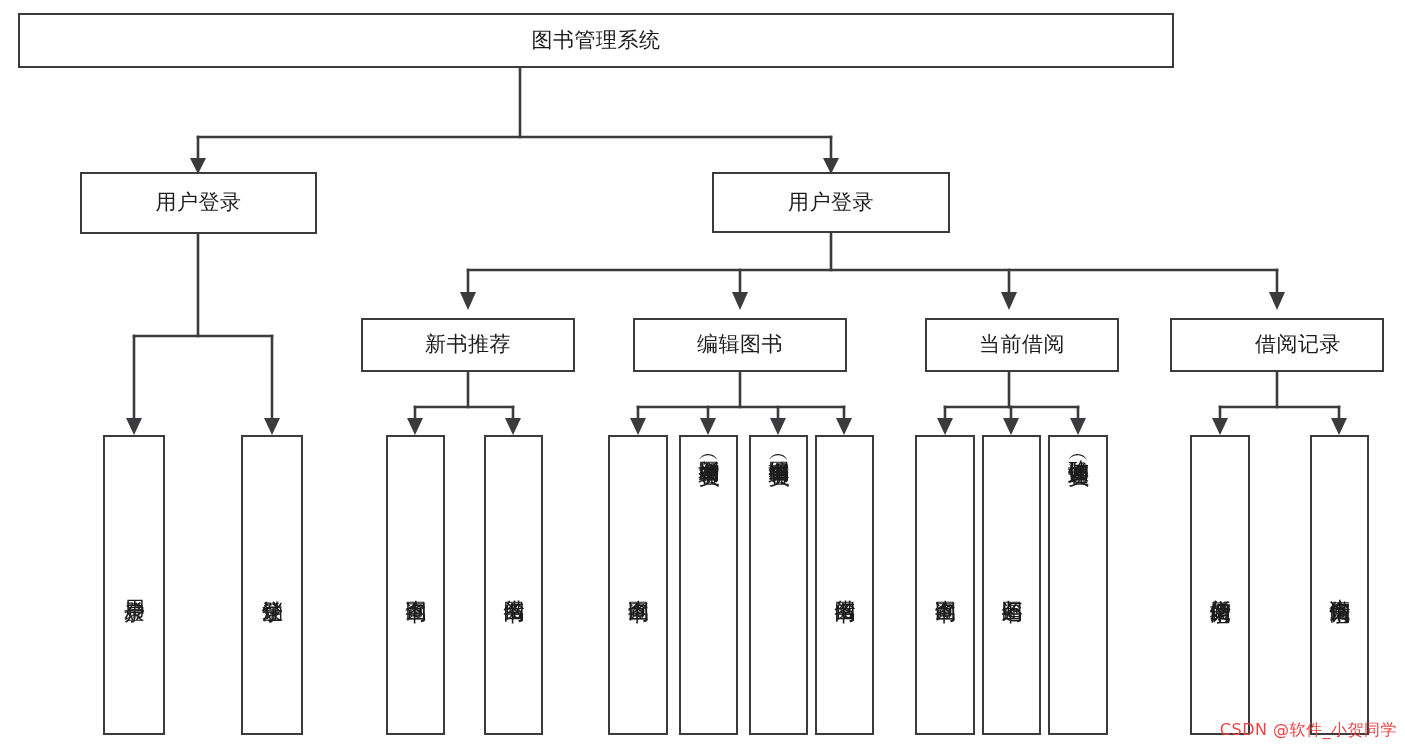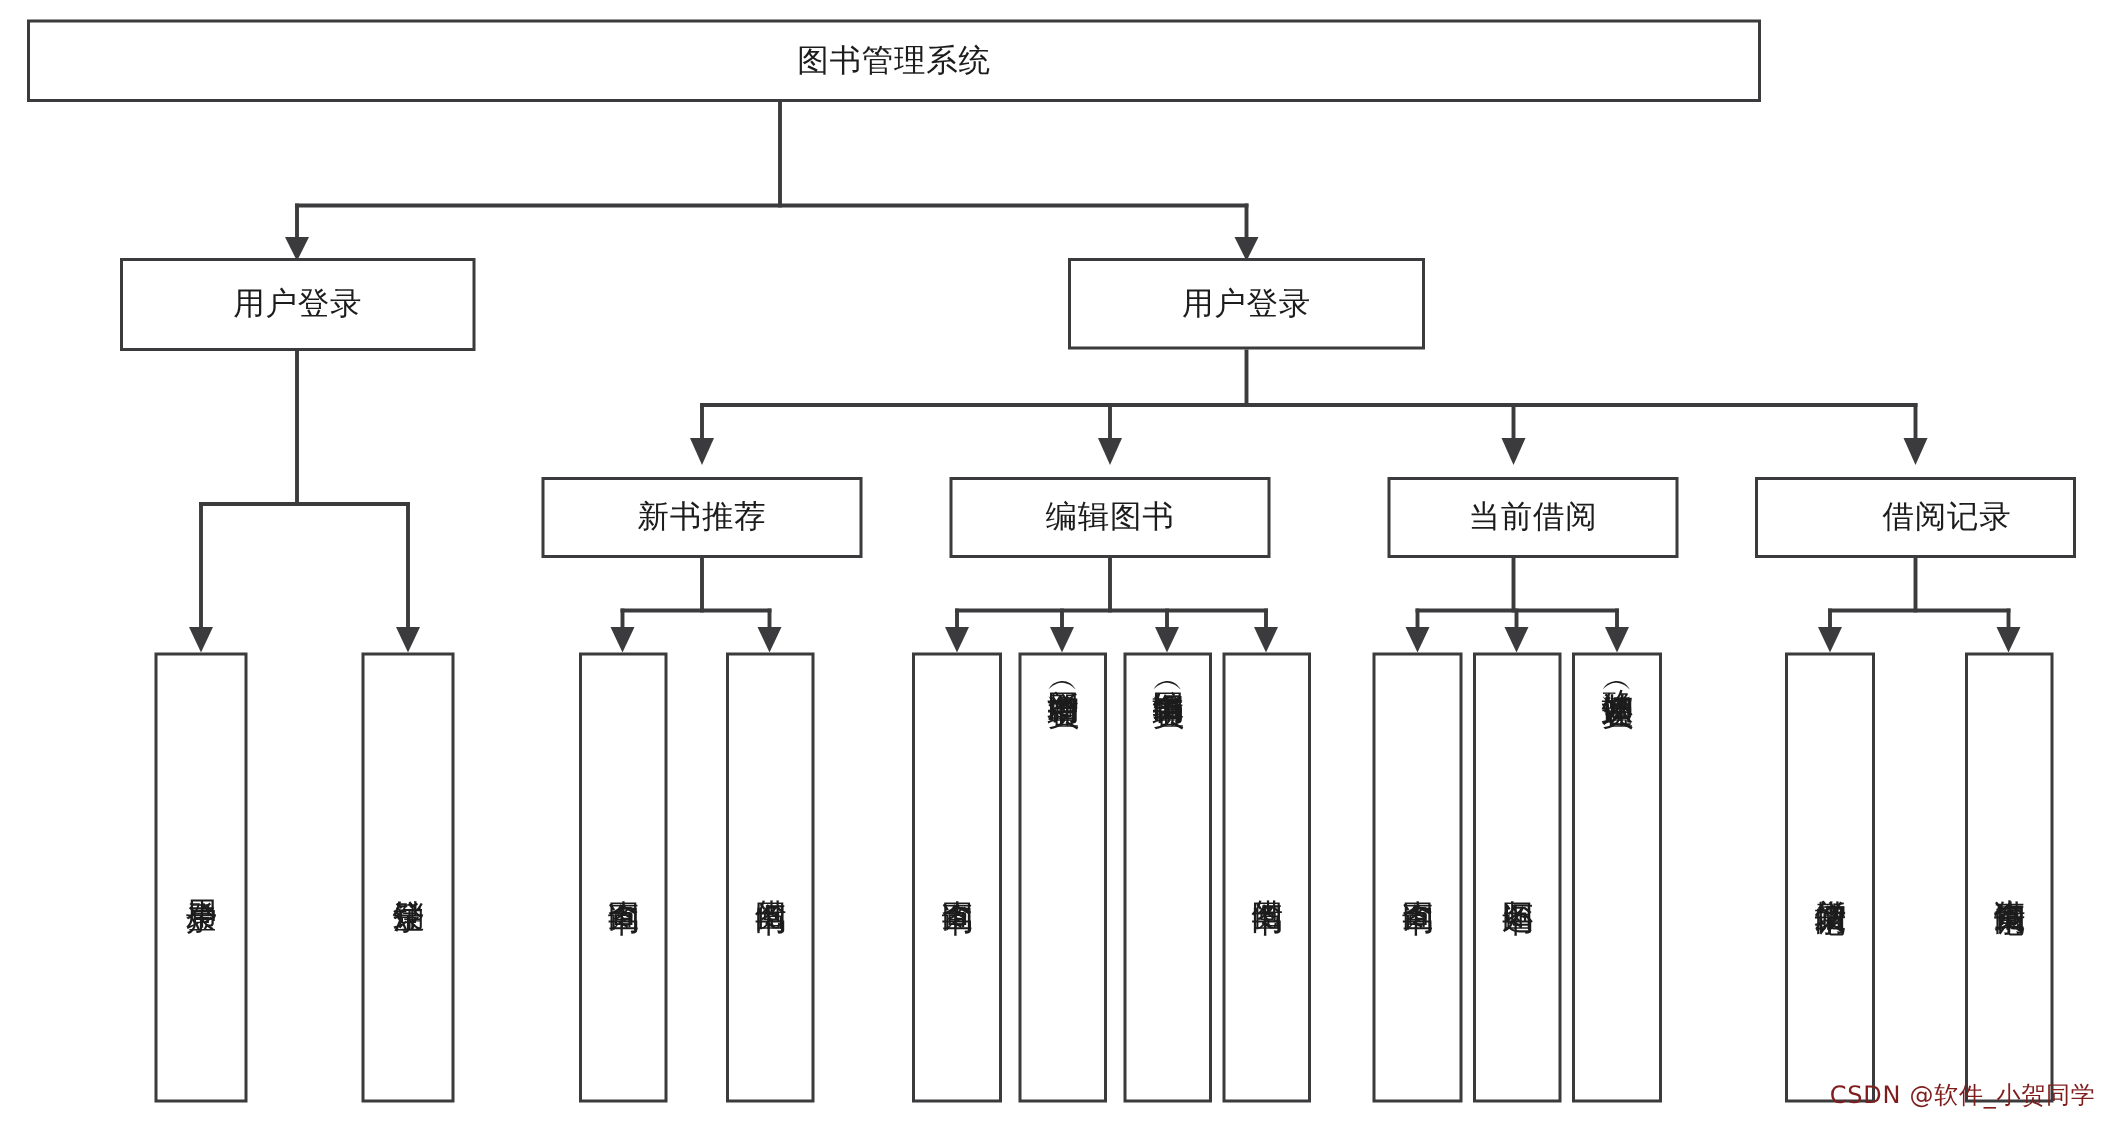--- a/index.html
+++ b/index.html
@@ -71,21 +71,21 @@
     stroke-linecap: square;
   }
   .arrowhead {
     fill: #3b3b3d;
   }
   #watermark {
     position: absolute;
     right: 8px;
     bottom: 6px;
     font-size: 16px;
-    color: #7f1d1d;
+    color: #ef4444;
     letter-spacing: 0.5px;
     white-space: nowrap;
   }
 </style>
 </head>
 <body>
 
 <div id="canvas">
 
   <svg class="links" viewBox="0 0 1405 747" xmlns="http://www.w3.org/2000/svg">

